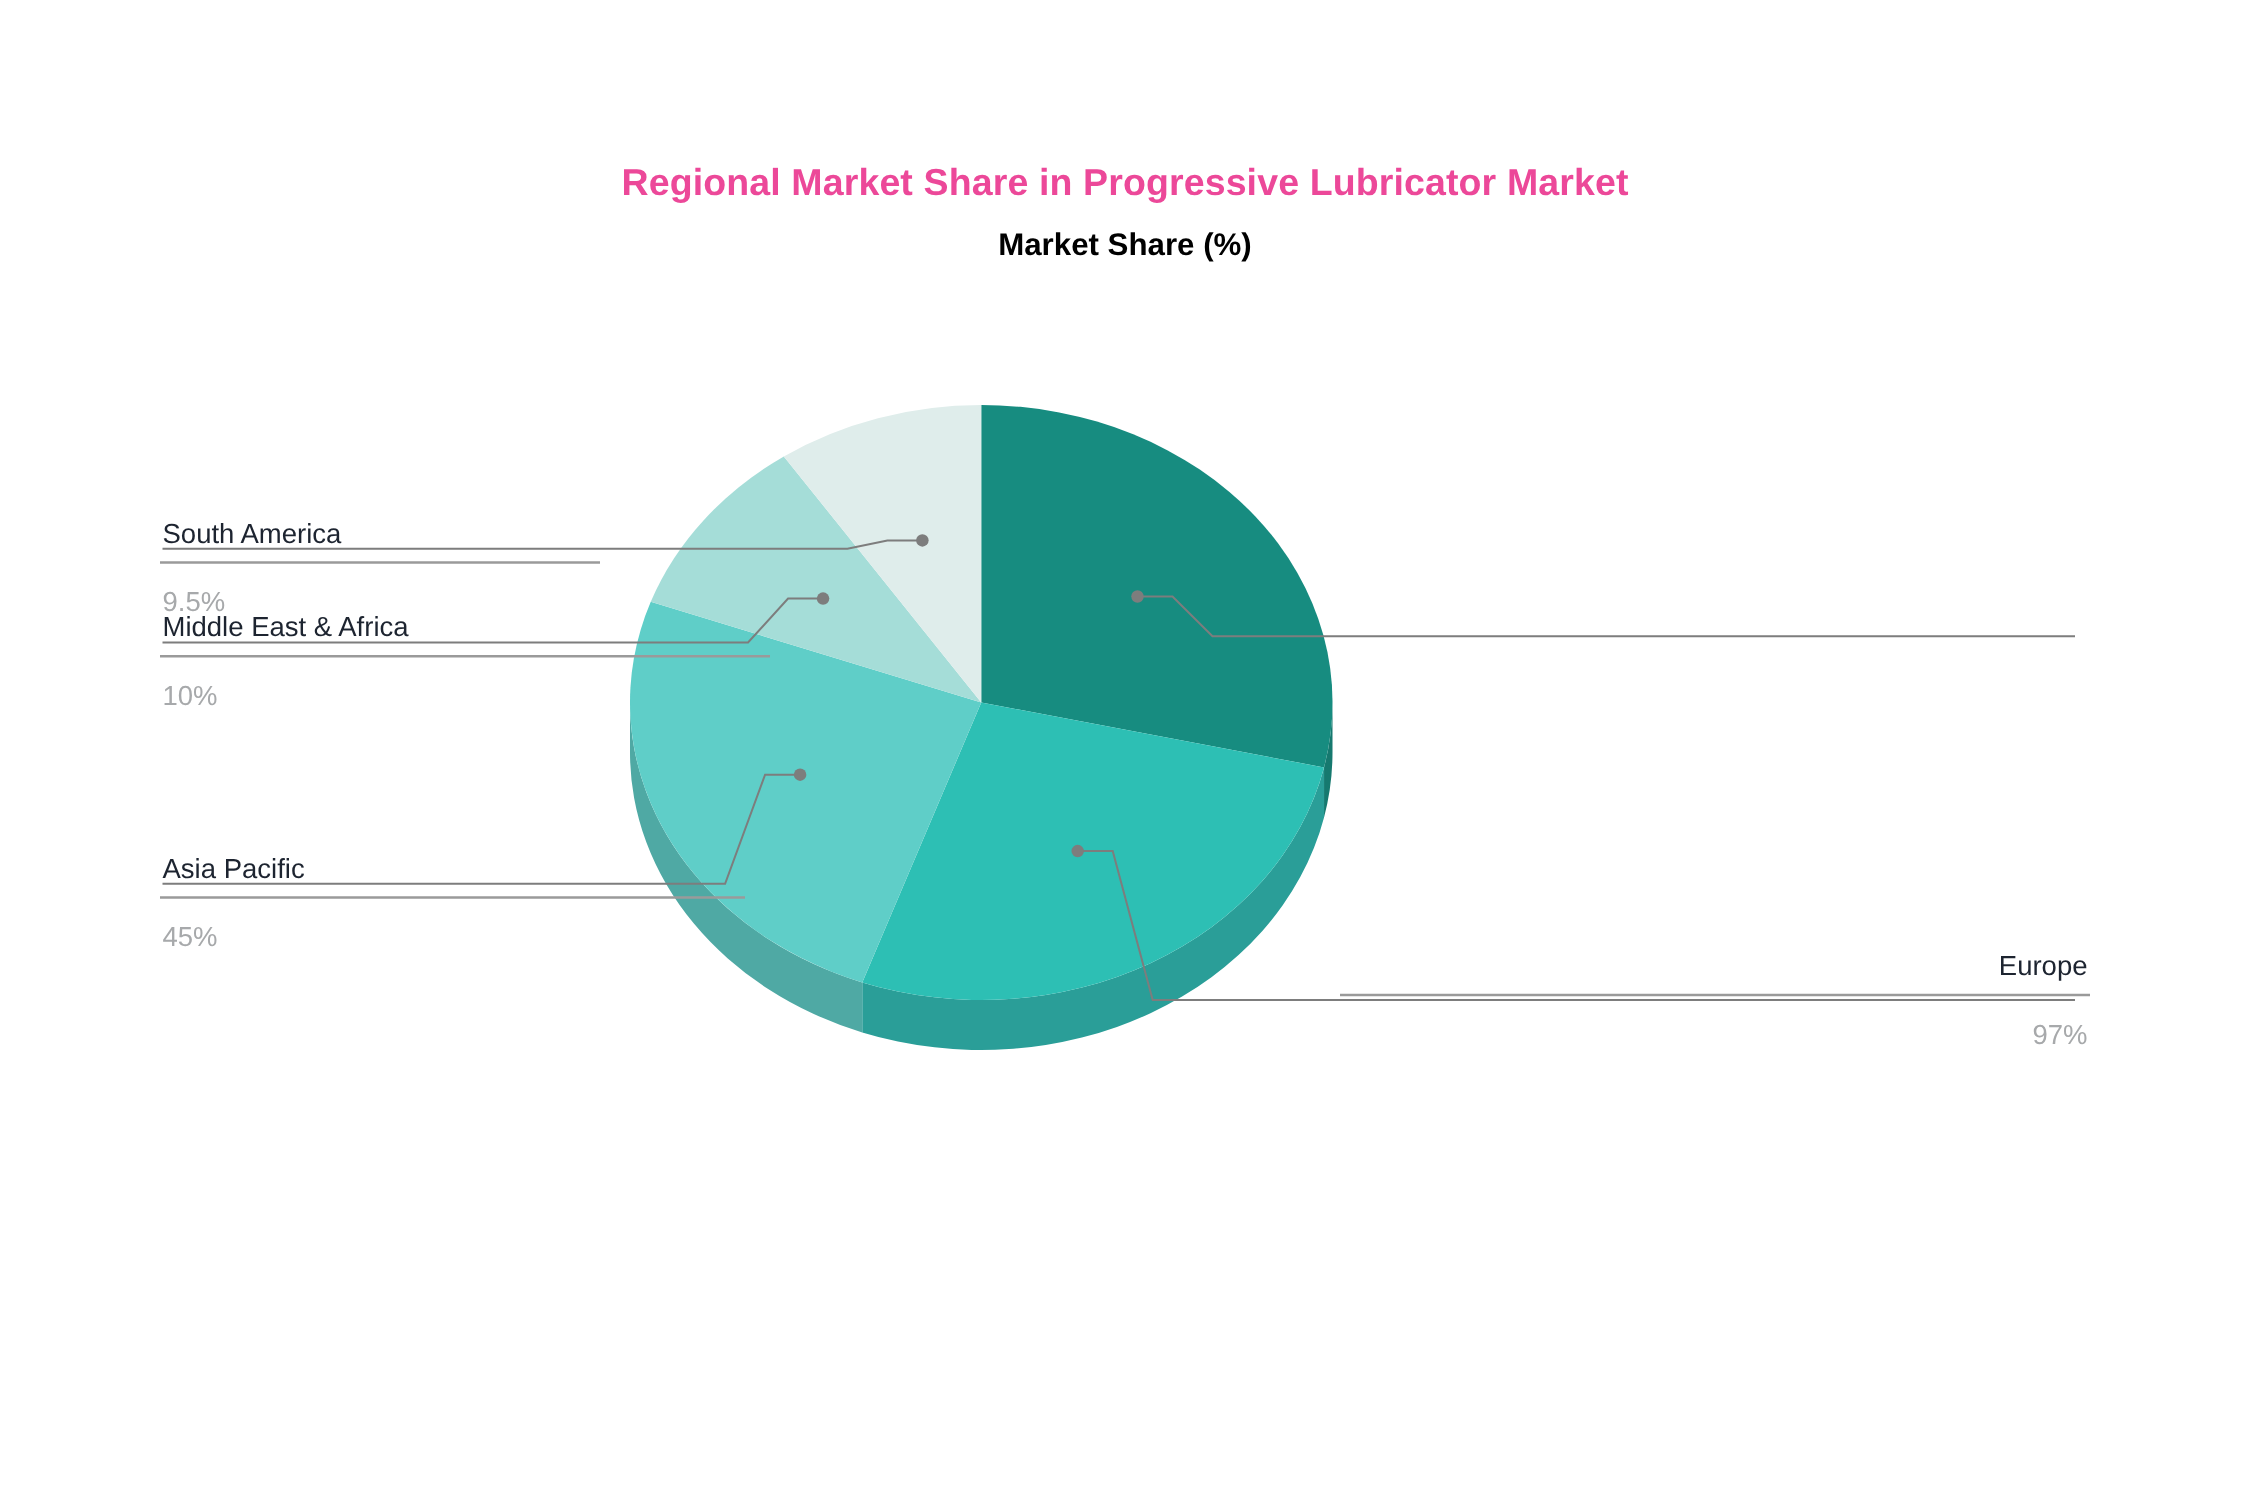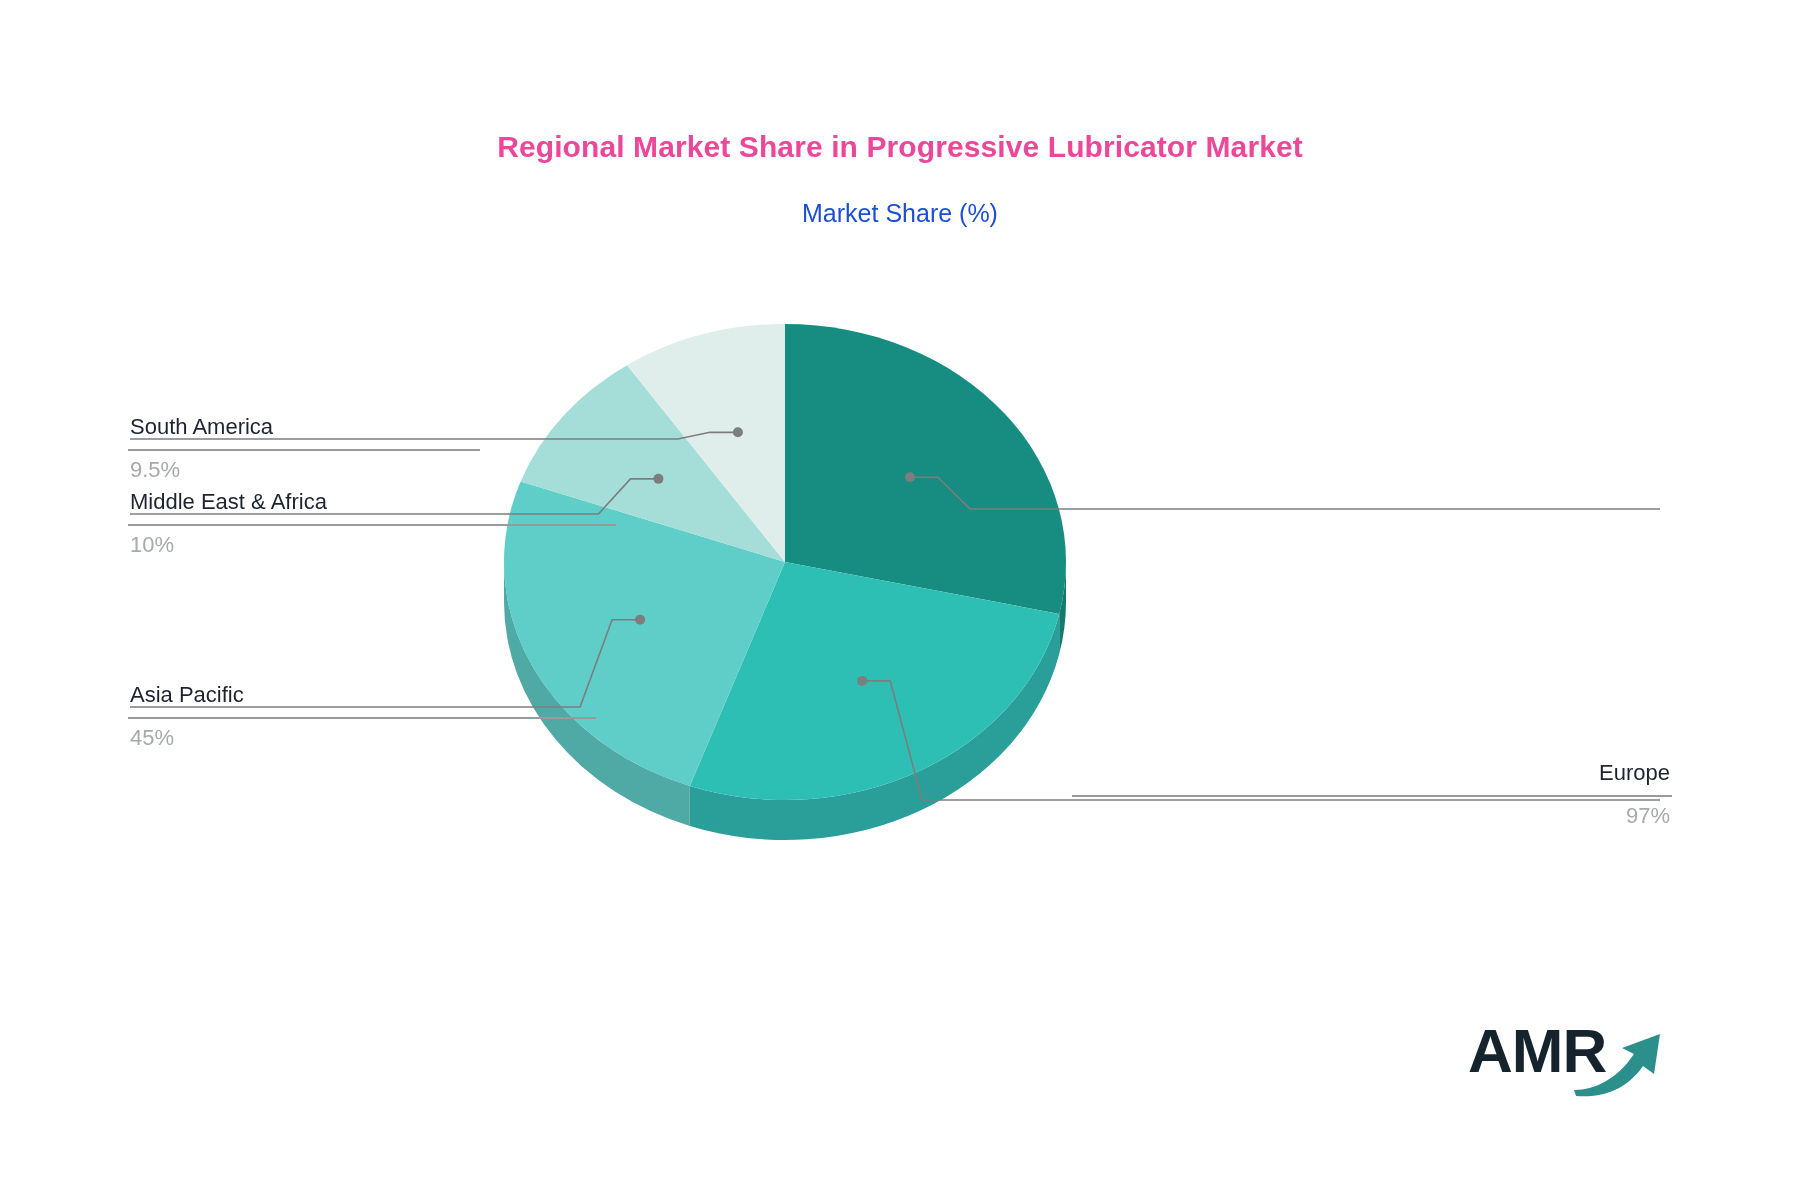--- a/index.html
+++ b/index.html
@@ -29,24 +29,24 @@
     text-align: center;
   }
   #chart-title {
     font-size: 30px;
     font-weight: bold;
     color: #ec4899;
     letter-spacing: 0.1px;
     line-height: 38px;
   }
   #chart-subtitle {
-    margin-top: 31px;
+    margin-top: 14px;
     font-size: 25px;
-    font-weight: normal;
-    color: #1d4ed8;
+    font-weight: bold;
+    color: #000000;
     line-height: 32px;
   }
 
   
   #pie-wrap {
     position: absolute;
     left: 0;
     top: 0;
     width: 1800px;
     height: 1196px;
@@ -66,21 +66,21 @@
   }
   .callout .cl-rule {
     height: 2px;
     background: #9a9a9a;
     width: 100%;
   }
   .callout .cl-val {
     font-size: 22px;
     color: #a7a9ab;
     line-height: 32px;
-    padding: 3px 2px 0 2px;
+    padding: 15px 2px 0 2px;
   }
   .callout.left { text-align: left; }
   .callout.right { text-align: right; }
 
   
   #amr-logo {
     position: absolute;
     left: 1468px;
     top: 1006px;
     width: 200px;
@@ -171,21 +171,14 @@
     <div class="cl-val">45%</div>
   </div>
 
 
   <div class="callout right" style="left:1072px; top:758px; width:600px;">
     <div class="cl-name">Europe</div>
     <div class="cl-rule"></div>
     <div class="cl-val">97%</div>
   </div>
 
-  <div id="amr-logo">
-    <div id="amr-text">AMR</div>
-    <svg id="amr-arrow" width="96" height="72" viewBox="0 0 96 72">
-      <path d="M2 64 C 24 64, 46 52, 62 28 L 50 22 L 88 8 L 82 48 L 71 40
-               C 53 66, 27 72, 4 70 Z" fill="#2b8f8c"></path>
-    </svg>
-  </div>
 
 </div>
 
 </body></html>

